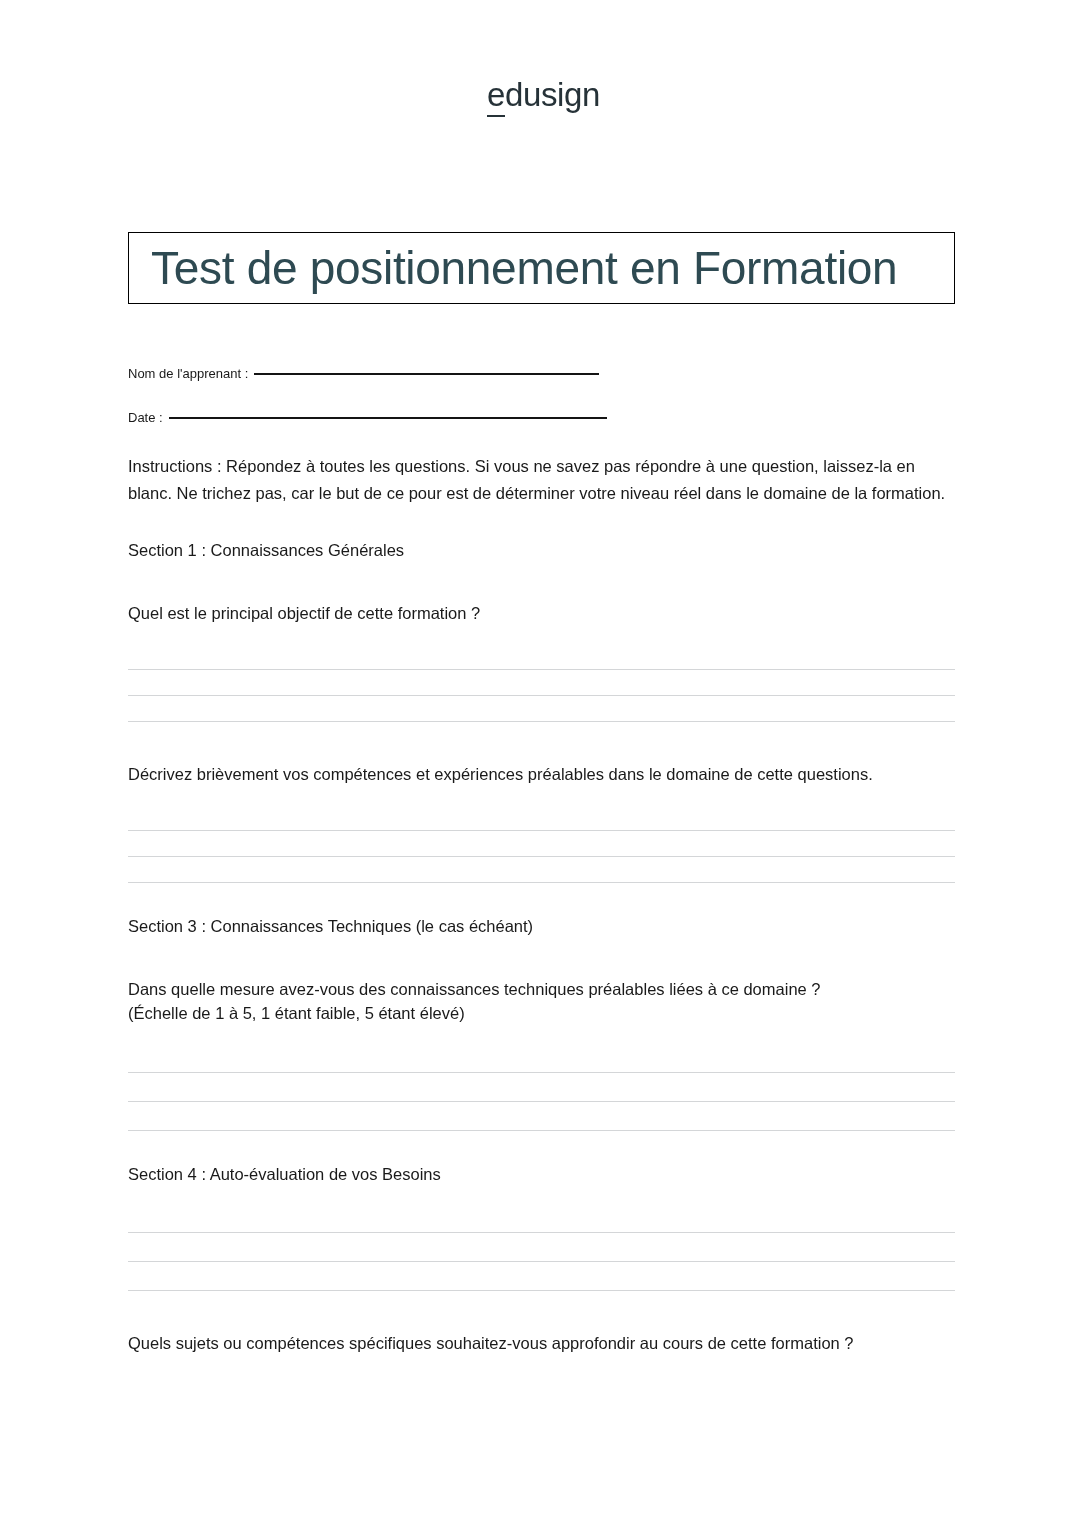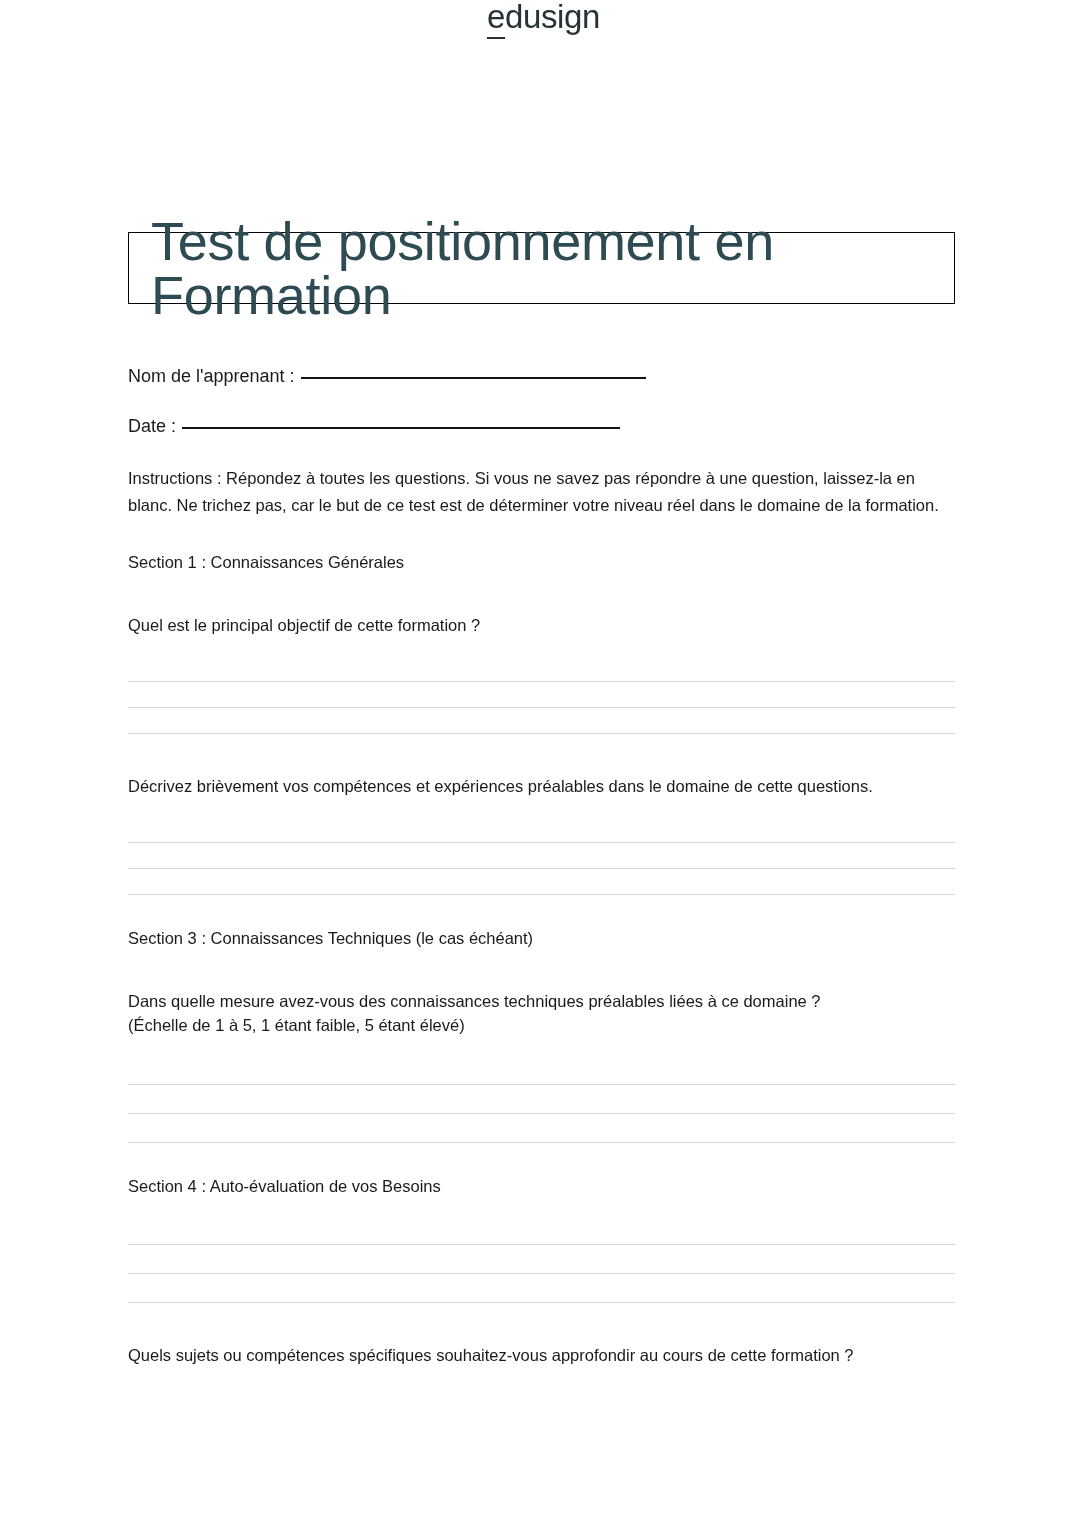--- a/index.html
+++ b/index.html
@@ -15,20 +15,21 @@
     background: #ffffff;
     overflow: hidden;
     font-family: "Liberation Sans", sans-serif;
     color: #1a1a1a;
     box-sizing: border-box;
   }
 
   
   .brand-block {
     text-align: center;
+    padding-top: 78px;
   }
   .brand-logo {
     font-family: "Liberation Sans", sans-serif;
     font-size: 33px;
     font-weight: 400;
     letter-spacing: -0.4px;
     color: #263238;
     display: inline-block;
     position: relative;
     line-height: 1;
@@ -60,37 +61,37 @@
     width: 827px;
     height: 72px;
     border: 1.6px solid #000000;
     box-sizing: border-box;
     display: flex;
     align-items: center;
     padding-left: 22px;
   }
   .title-text {
     font-family: "Liberation Sans", sans-serif;
-    font-size: 54px;
+    font-size: 46px;
     font-weight: 400;
     color: #2e4a52;
     letter-spacing: -0.3px;
     line-height: 1;
   }
 
   
   .content {
     position: absolute;
     left: 128px;
     top: 366px;
     width: 828px;
   }
 
   .field-row {
-    font-size: 18px;
+    font-size: 13px;
     line-height: 1.2;
     margin-bottom: 28px;
     white-space: nowrap;
     text-decoration: underline;
   }
   .field-label { display: inline-block; }
   .field-rule {
     display: inline-block;
     vertical-align: 3px;
     border-bottom: 2px solid #141414;
@@ -145,21 +146,21 @@
   <div class="content">
 
     <div class="field-row">
       <span class="field-label">Nom de l'apprenant :</span><span class="field-rule rule-name"></span>
     </div>
 
     <div class="field-row">
       <span class="field-label">Date :</span><span class="field-rule rule-date"></span>
     </div>
 
-    <p class="instructions">Instructions : Répondez à toutes les questions. Si vous ne savez pas répondre à une question, laissez-la en blanc. Ne trichez pas, car le but de ce test est de déterminer votre niveau réel dans le domaine de la formation.</p>
+    <p class="instructions">Instructions : Répondez à toutes les questions. Si vous ne savez pas répondre à une question, laissez-la en blanc. Ne trichez pas, car le but de ce pour est de déterminer votre niveau réel dans le domaine de la formation.</p>
 
     <div class="section-heading">Section 1 : Connaissances Générales</div>
     <div class="question">Quel est le principal objectif de cette formation ?</div>
     <div class="answer-lines">
       <div class="ans-line"></div>
       <div class="ans-line"></div>
       <div class="ans-line"></div>
     </div>
 
     <div class="question">Décrivez brièvement vos compétences et expériences préalables dans le domaine de cette questions.</div>

